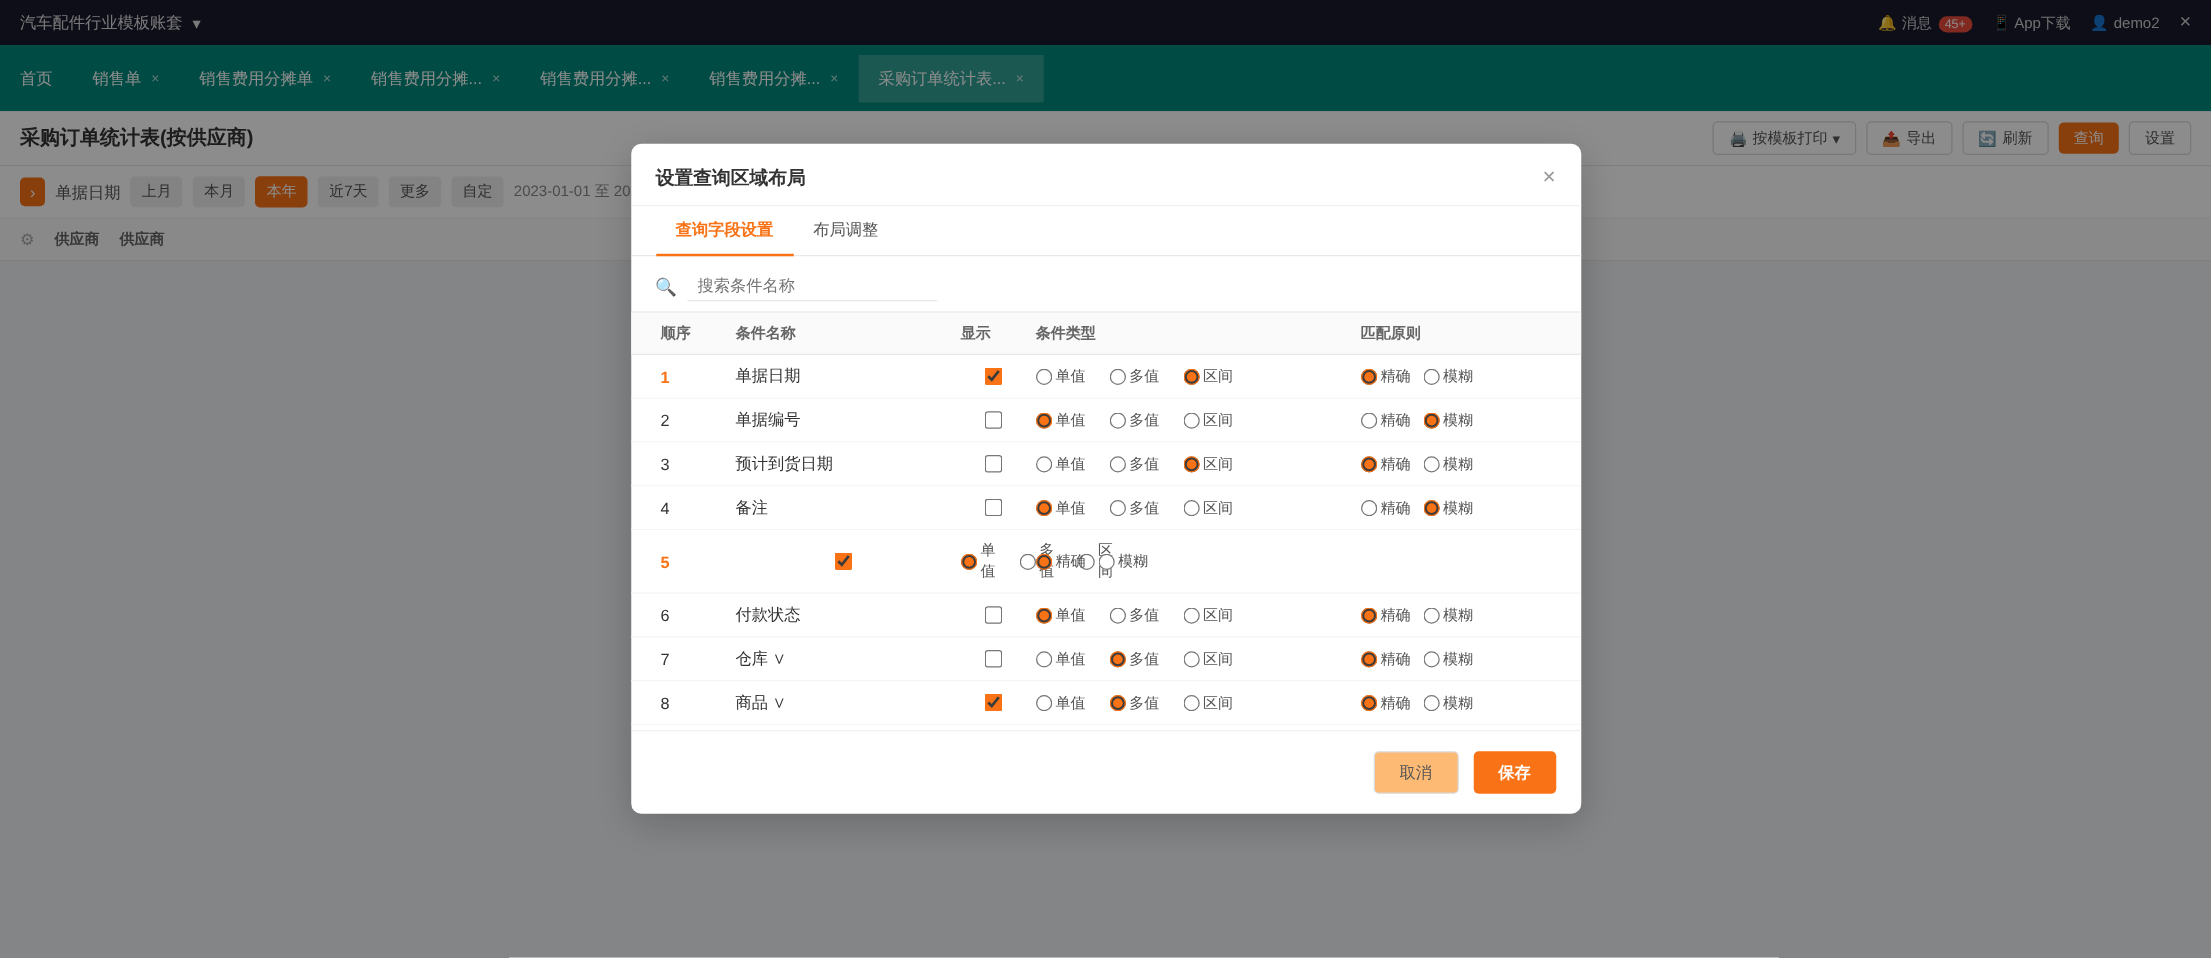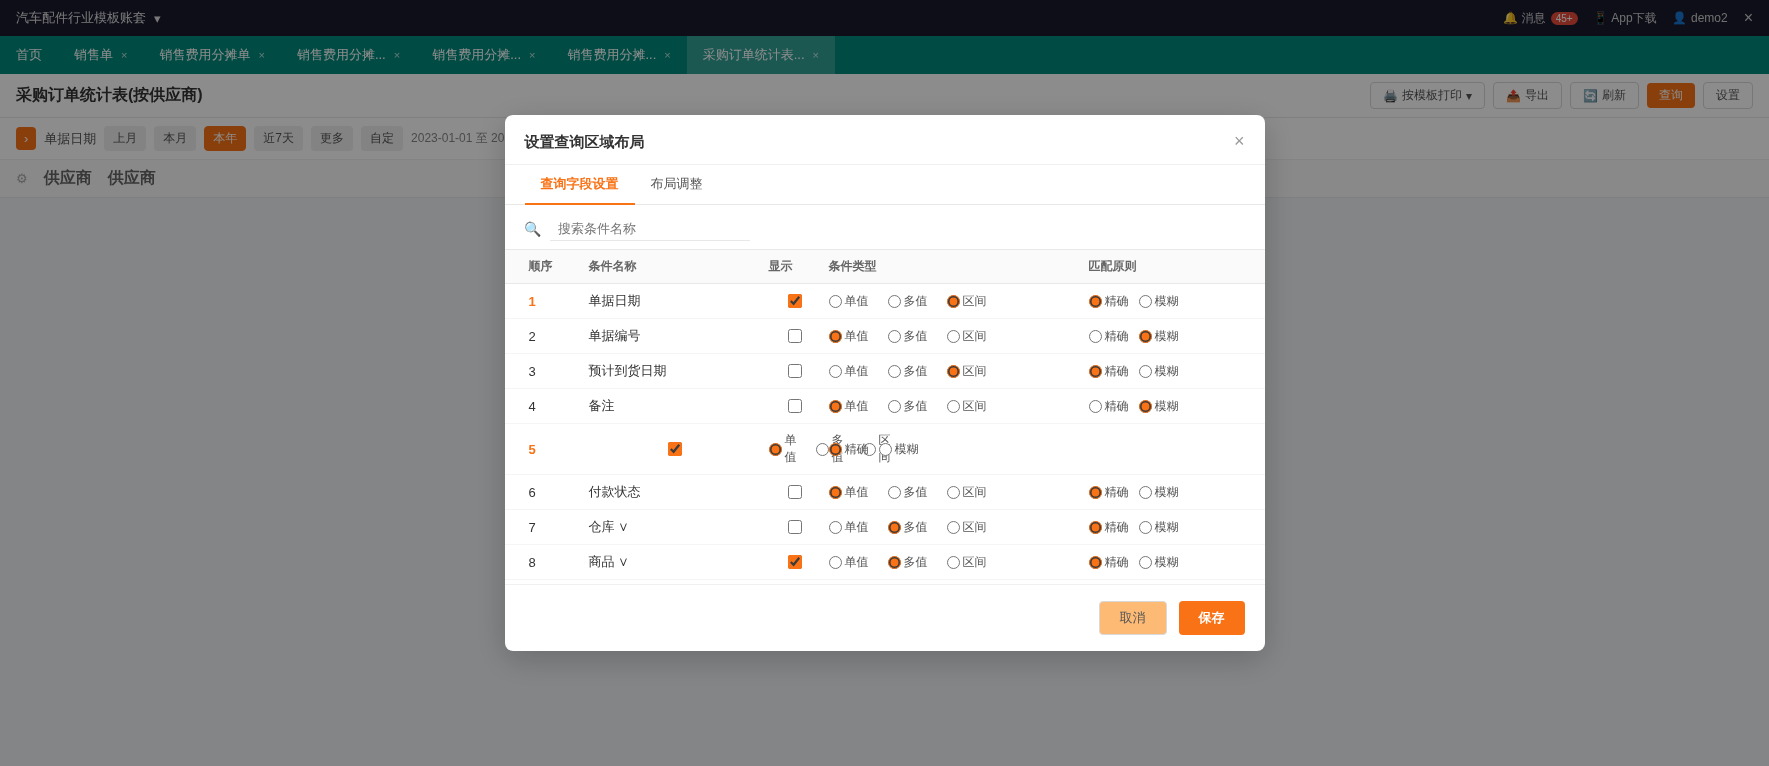--- a/index.html
+++ b/index.html
@@ -16,21 +16,21 @@
       color: #ccc;
     }
     .top-bar-left { font-size: 13px; color: #ddd; display: flex; align-items: center; gap: 8px; }
     .top-bar-right { display: flex; align-items: center; gap: 16px; font-size: 12px; color: #ccc; }
     .top-bar-right .badge { background: #e74c3c; color: #fff; border-radius: 8px; padding: 1px 5px; font-size: 10px; margin-left: 2px; }
     .top-bar-right .close-btn { color: #ccc; cursor: pointer; font-size: 16px; }
 
     
     .second-nav {
       background: #00897b;
-      height: 38px;
+      height: 53px;
       display: flex;
       align-items: center;
       padding: 0 0;
       gap: 0;
     }
     .nav-tab {
       padding: 0 16px;
       height: 38px;
       line-height: 38px;
       color: #fff;
@@ -81,21 +81,21 @@
       padding: 0;
     }
     .table-header-row {
       display: flex;
       align-items: center;
       background: #fafafa;
       border-bottom: 1px solid #e8e8e8;
       padding: 8px 16px;
       gap: 16px;
     }
-    .col-header { font-size: 16px; color: #666; font-weight: bold; }
+    .col-header { font-size: 12px; color: #666; font-weight: bold; }
     .settings-icon { color: #aaa; cursor: pointer; }
 
     
     .overlay {
       position: fixed;
       top: 0; left: 0; right: 0; bottom: 0;
       background: rgba(0,0,0,0.45);
       z-index: 100;
       display: flex;
       align-items: center;

